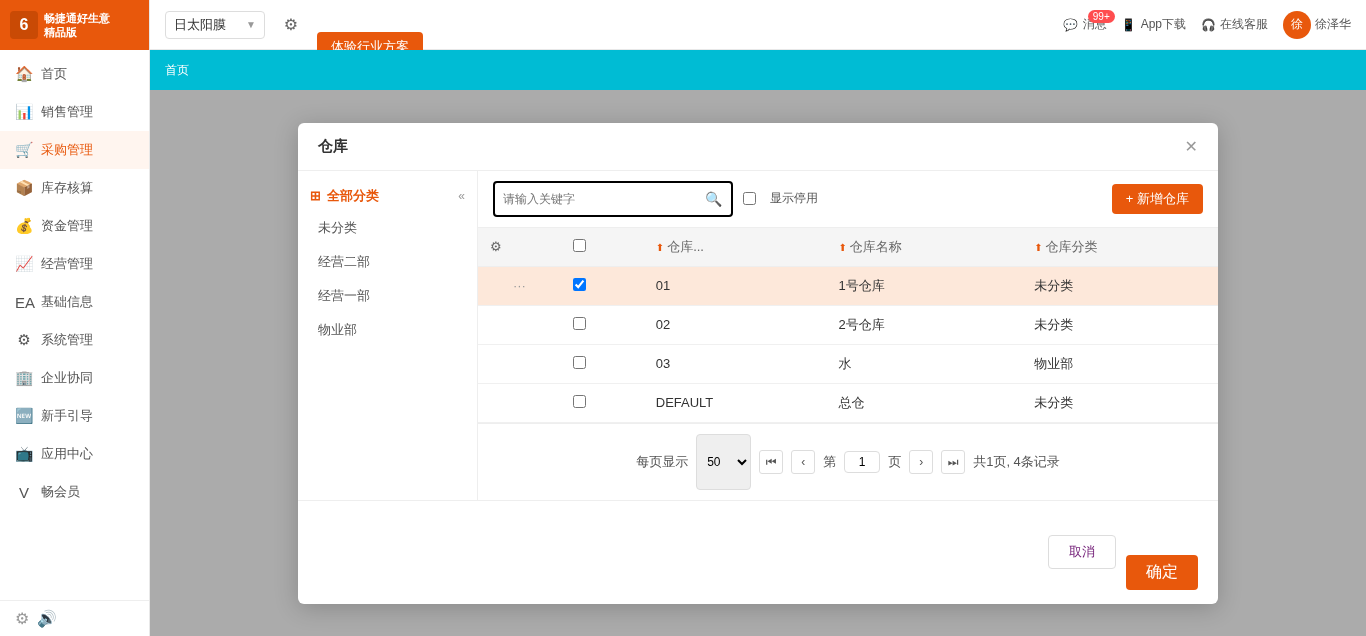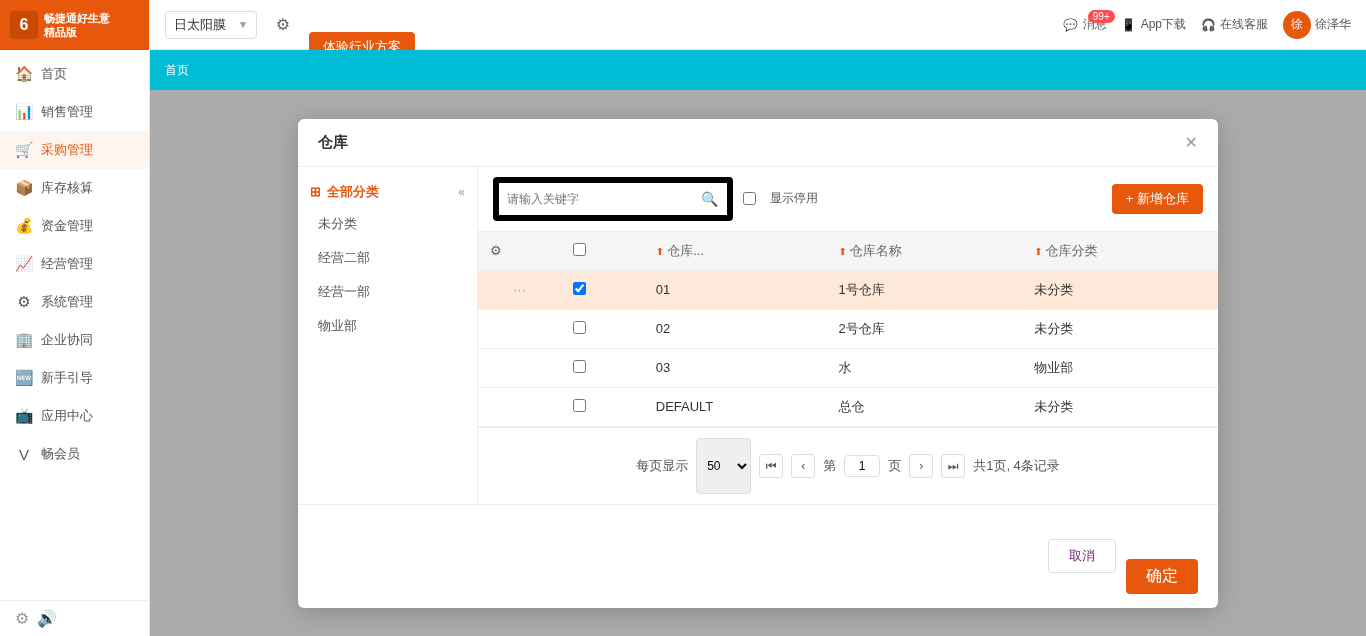--- a/index.html
+++ b/index.html
@@ -14,21 +14,21 @@
     .sidebar-item { display: flex; align-items: center; padding: 10px 15px; cursor: pointer; color: #555; gap: 8px; font-size: 13px; }
     .sidebar-item.active { background: #fff5ef; color: #e8580c; }
     .sidebar-item-icon { font-size: 15px; width: 18px; text-align: center; }
     .sidebar-footer { border-top: 1px solid #eee; padding: 8px 15px; display: flex; align-items: center; gap: 8px; color: #999; font-size: 12px; }
 
     
     .main { flex: 1; display: flex; flex-direction: column; overflow: hidden; }
 
     
     .header { height: 50px; background: #fff; border-bottom: 1px solid #e8e8e8; display: flex; align-items: center; padding: 0 15px; gap: 10px; flex-shrink: 0; }
-    .header-store { display: flex; align-items: center; gap: 12px; font-size: 13px; color: #333; cursor: pointer; padding: 4px 8px; border: 1px solid #ddd; border-radius: 4px; }
+    .header-store { display: flex; align-items: center; gap: 20px; font-size: 13px; color: #333; cursor: pointer; padding: 4px 8px; border: 1px solid #ddd; border-radius: 4px; }
     .header-store-arrow { color: #999; font-size: 10px; }
     .header-settings { width: 32px; height: 32px; display: flex; align-items: center; justify-content: center; cursor: pointer; color: #666; font-size: 16px; }
     .header-industry { background: #e8580c; color: #fff; padding: 6px 14px; border-radius: 4px; cursor: pointer; font-size: 13px; margin-top: 44px; }
     .header-spacer { flex: 1; }
     .header-actions { display: flex; align-items: center; gap: 15px; }
     .header-action { display: flex; align-items: center; gap: 4px; cursor: pointer; color: #555; font-size: 12px; position: relative; }
     .badge { background: #ff4d4f; color: #fff; border-radius: 10px; padding: 1px 5px; font-size: 10px; position: absolute; top: -6px; right: -8px; }
     .header-avatar { width: 28px; height: 28px; border-radius: 50%; background: #e8580c; display: flex; align-items: center; justify-content: center; color: #fff; font-size: 12px; }
 
     
@@ -49,21 +49,21 @@
     
     .category-panel { width: 180px; border-right: 1px solid #eee; padding: 10px 0; overflow-y: auto; flex-shrink: 0; }
     .category-header { display: flex; align-items: center; justify-content: space-between; padding: 6px 12px; }
     .category-all { display: flex; align-items: center; gap: 6px; color: #e8580c; font-size: 13px; font-weight: bold; cursor: pointer; }
     .collapse-btn { color: #999; cursor: pointer; font-size: 12px; }
     .category-item { padding: 8px 20px; cursor: pointer; color: #555; font-size: 13px; }
 
     
     .table-panel { flex: 1; display: flex; flex-direction: column; overflow: hidden; }
     .table-toolbar { padding: 10px 15px; display: flex; align-items: center; gap: 10px; border-bottom: 1px solid #eee; }
-    .search-box { display: flex; align-items: center; border: 6px solid #000000; border-radius: 4px; padding: 8px 8px; gap: 6px; flex: 1; max-width: 240px; }
+    .search-box { display: flex; align-items: center; border: 2px solid #000000; border-radius: 4px; padding: 8px 8px; gap: 6px; flex: 1; max-width: 240px; }
     .search-box input { border: none; outline: none; font-size: 12px; color: #333; width: 100%; }
     .search-icon { color: #999; font-size: 14px; cursor: pointer; }
     .show-disabled { display: flex; align-items: center; gap: 14px; font-size: 12px; color: #555; }
     .show-disabled input[type=checkbox] { cursor: pointer; }
     .add-btn { background: #e8580c; color: #fff; border: none; padding: 6px 14px; border-radius: 4px; cursor: pointer; font-size: 13px; margin-left: auto; }
     .table-container { flex: 1; overflow: auto; }
     table { width: 100%; border-collapse: collapse; font-size: 13px; }
     table thead tr { background: #f5f5f5; }
     table thead th { padding: 10px 12px; text-align: left; color: #666; font-weight: normal; border-bottom: 1px solid #eee; white-space: nowrap; }
     table tbody tr { border-bottom: 1px solid #f0f0f0; }
@@ -122,20 +122,24 @@
         <span class="sidebar-item-icon">📦</span>
         <span>库存核算</span>
       </div>
       <div class="sidebar-item">
         <span class="sidebar-item-icon">💰</span>
         <span>资金管理</span>
       </div>
       <div class="sidebar-item">
         <span class="sidebar-item-icon">📈</span>
         <span>经营管理</span>
+      </div>
+      <div class="sidebar-item">
+        <span class="sidebar-item-icon">EA</span>
+        <span>基础信息</span>
       </div>
       <div class="sidebar-item">
         <span class="sidebar-item-icon">⚙</span>
         <span>系统管理</span>
       </div>
       <div class="sidebar-item">
         <span class="sidebar-item-icon">🏢</span>
         <span>企业协同</span>
       </div>
       <div class="sidebar-item">

